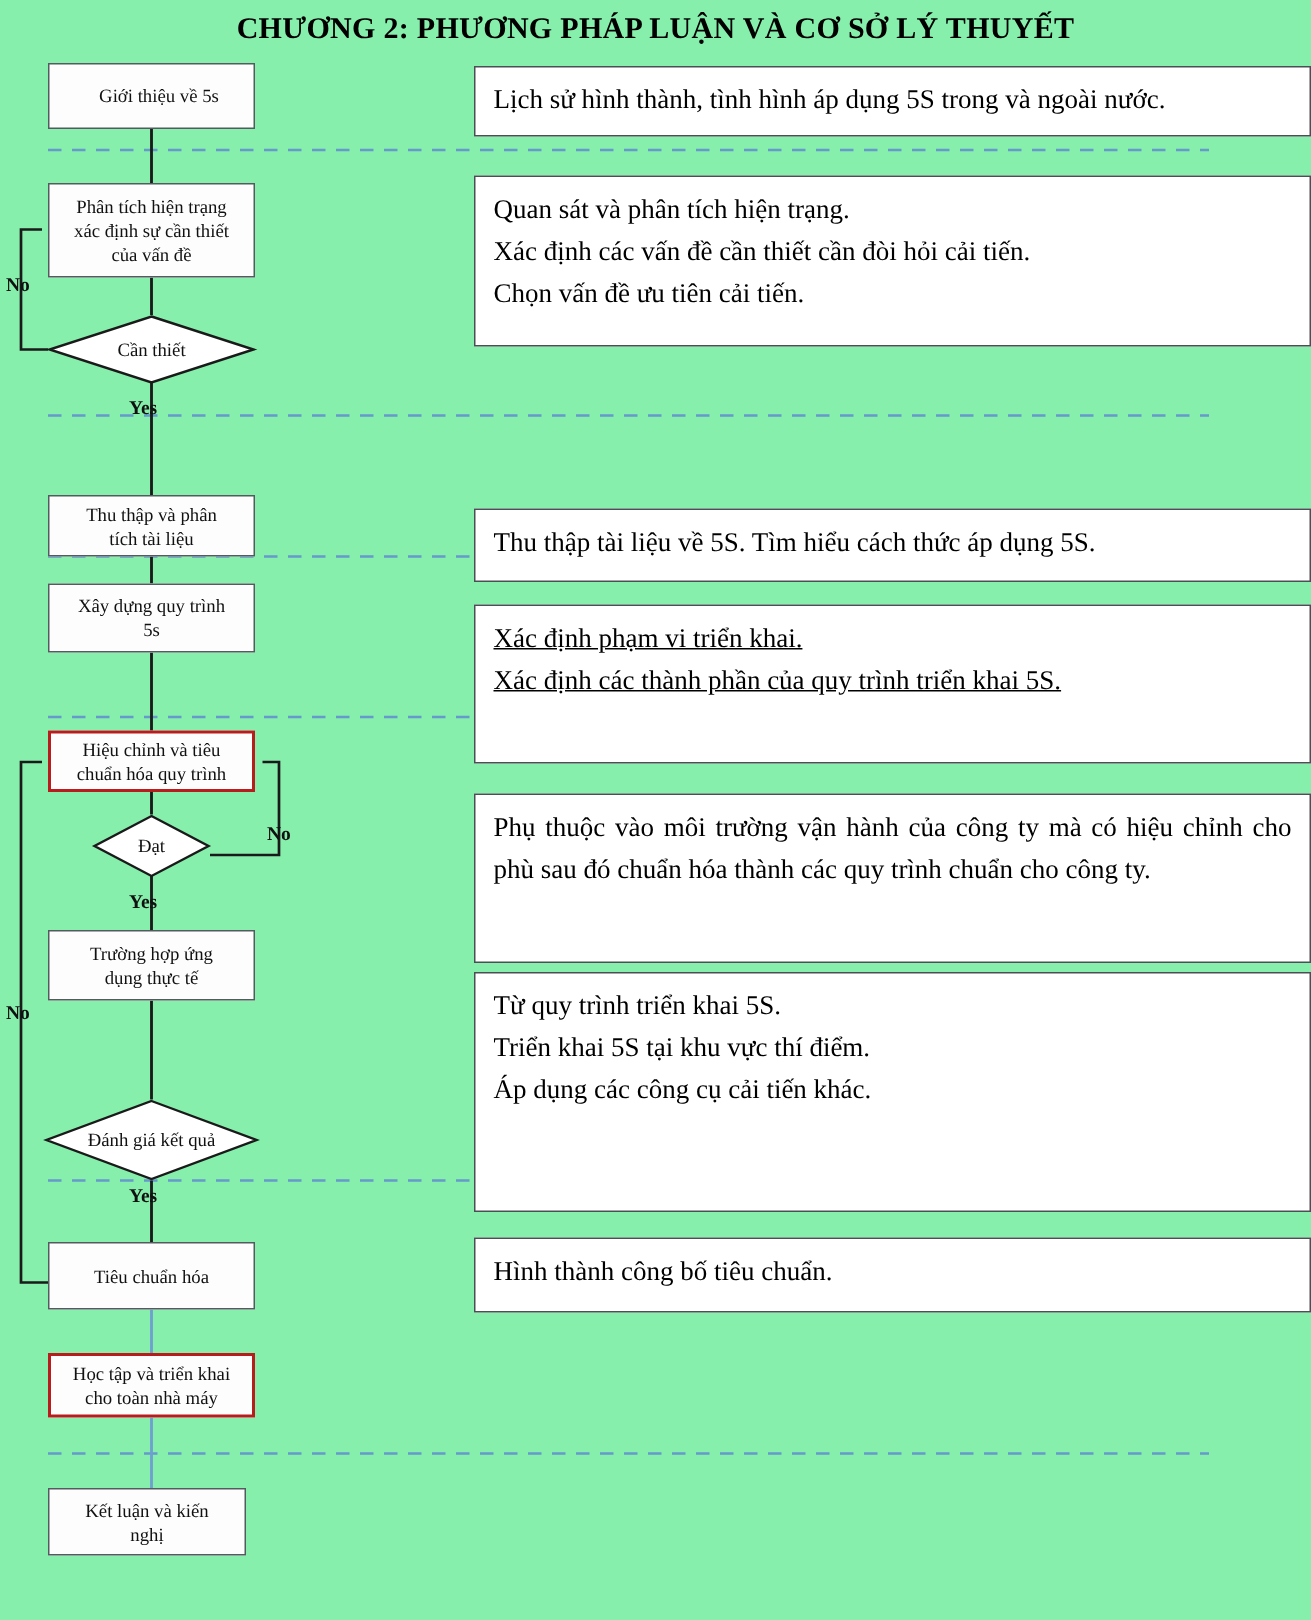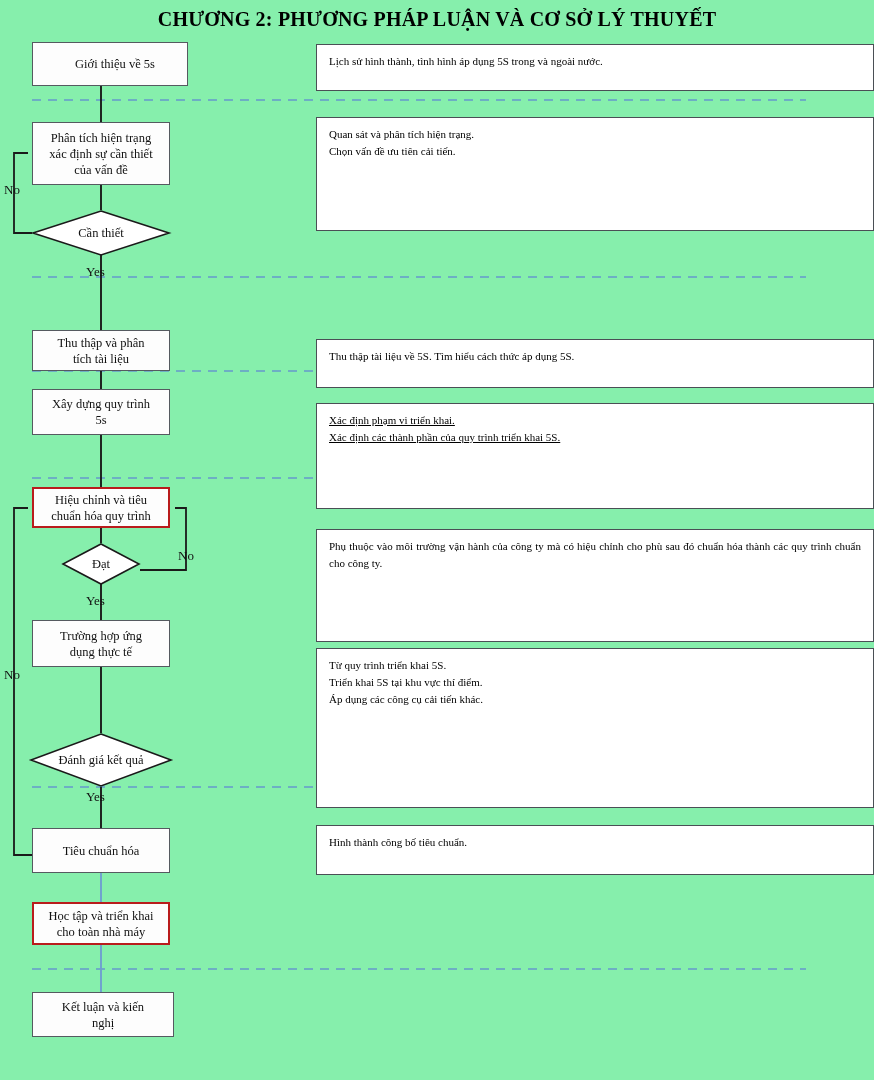--- a/index.html
+++ b/index.html
@@ -80,39 +80,40 @@
     white-space: nowrap;
     pointer-events: none;
   }
 
   
   .desc {
     position: absolute;
     box-sizing: border-box;
     background: #ffffff;
     border: 1.7px solid #4a4f55;
-    font-size: 11px;
+    font-size: 18px;
     line-height: 1.55;
     padding: 8px 12px 6px 12px;
     color: #000000;
   }
   .desc .line {
     display: block;
     white-space: nowrap;
   }
   .desc.justified .line {
     white-space: normal;
   }
 
   
   .edge-label {
     position: absolute;
     font-size: 13px;
     color: #111;
     white-space: nowrap;
+    font-weight: bold;
   }
 
   
   #wires {
     position: absolute;
     left: 0;
     top: 0;
     width: 874px;
     height: 1080px;
     pointer-events: none;
@@ -164,21 +165,21 @@
       <line x1="101" y1="945" x2="101" y2="992"></line>
     </g>
 
     <polyline points="32,233 14,233 14,153 28,153" stroke="#1a1a1a" stroke-width="1.8" marker-end="url(#arrowK)"></polyline>
 
     <polyline points="140,570 186,570 186,508 175,508" stroke="#1a1a1a" stroke-width="1.8" marker-end="url(#arrowK)"></polyline>
 
     <polyline points="32,855 14,855 14,508 28,508" stroke="#1a1a1a" stroke-width="1.8" marker-end="url(#arrowK)"></polyline>
   </svg>
 
-  <div class="node" style="left:32px; top:42px; width:156px; height:44px;padding-left:14px;">
+  <div class="node" style="left:32px; top:42px; width:138px; height:44px;padding-left:14px;">
     <span class="node-label">Giới thiệu về 5s</span>
   </div>
 
   <div class="node" style="left:32px; top:122px; width:138px; height:63px;">
     <span class="node-label">Phân tích hiện trạng
 xác định sự cần thiết
 của vấn đề</span>
   </div>
 
   <div class="node" style="left:32px; top:330px; width:138px; height:41px;">
@@ -203,21 +204,21 @@
 
   <div class="node" style="left:32px; top:828px; width:138px; height:45px;">
     <span class="node-label">Tiêu chuẩn hóa</span>
   </div>
 
   <div class="node strong" style="left:32px; top:902px; width:138px; height:43px;">
     <span class="node-label">Học tập và triển khai
 cho toàn nhà máy</span>
   </div>
 
-  <div class="node" style="left:32px; top:992px; width:142px; height:45px;">
+  <div class="node" style="left:32px; top:992px; width:132px; height:45px;">
     <span class="node-label">Kết luận và kiến
 nghị</span>
   </div>
 
   <div class="decision" style="left:32px; top:210px; width:138px; height:46px;">
     <svg width="138" height="46" viewBox="0 0 138 46" xmlns="http://www.w3.org/2000/svg">
       <polygon points="69,1 137,23 69,45 1,23" fill="#ffffff" stroke="#1a1a1a" stroke-width="1.6"></polygon>
     </svg>
     <span class="dtext">Cần thiết</span>
   </div>
@@ -247,20 +248,21 @@
   <div class="edge-label" style="left:4px; top:667px;">No</div>
 
   <div class="edge-label" style="left:86px; top:789px;">Yes</div>
 
   <div class="desc" style="left:316px; top:44px; width:558px; height:47px;">
     <span class="line">Lịch sử hình thành, tình hình áp dụng 5S trong và ngoài nước.</span>
   </div>
 
   <div class="desc" style="left:316px; top:117px; width:558px; height:114px;">
     <span class="line">Quan sát và phân tích hiện trạng.</span>
+    <span class="line">Xác định các vấn đề cần thiết cần đòi hỏi cải tiến.</span>
     <span class="line">Chọn vấn đề ưu tiên cải tiến.</span>
   </div>
 
   <div class="desc" style="left:316px; top:339px; width:558px; height:49px;">
     <span class="line">Thu thập tài liệu về 5S. Tìm hiểu cách thức áp dụng 5S.</span>
   </div>
 
   <div class="desc" style="left:316px; top:403px; width:558px; height:106px;text-decoration:underline;">
     <span class="line">Xác định phạm vi triển khai.</span>
     <span class="line">Xác định các thành phần của quy trình triển khai 5S.</span>

